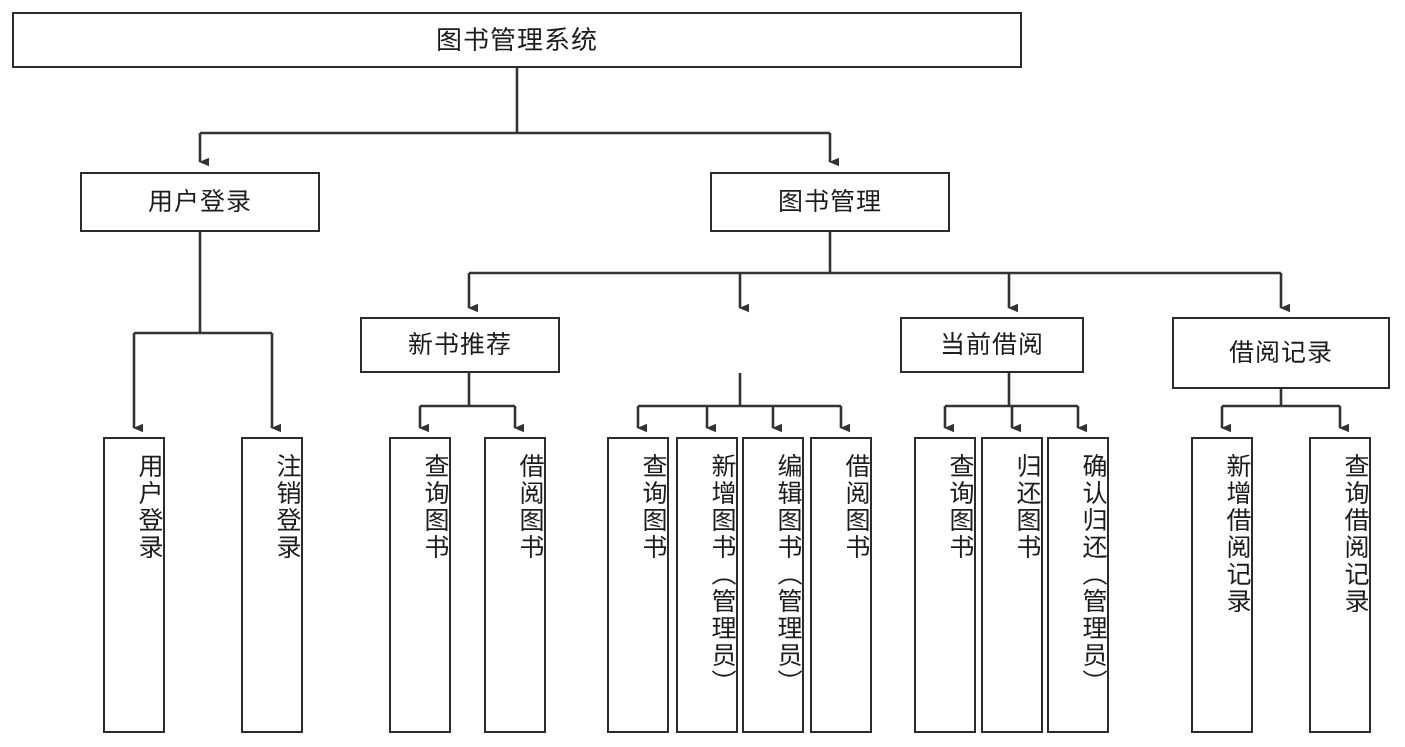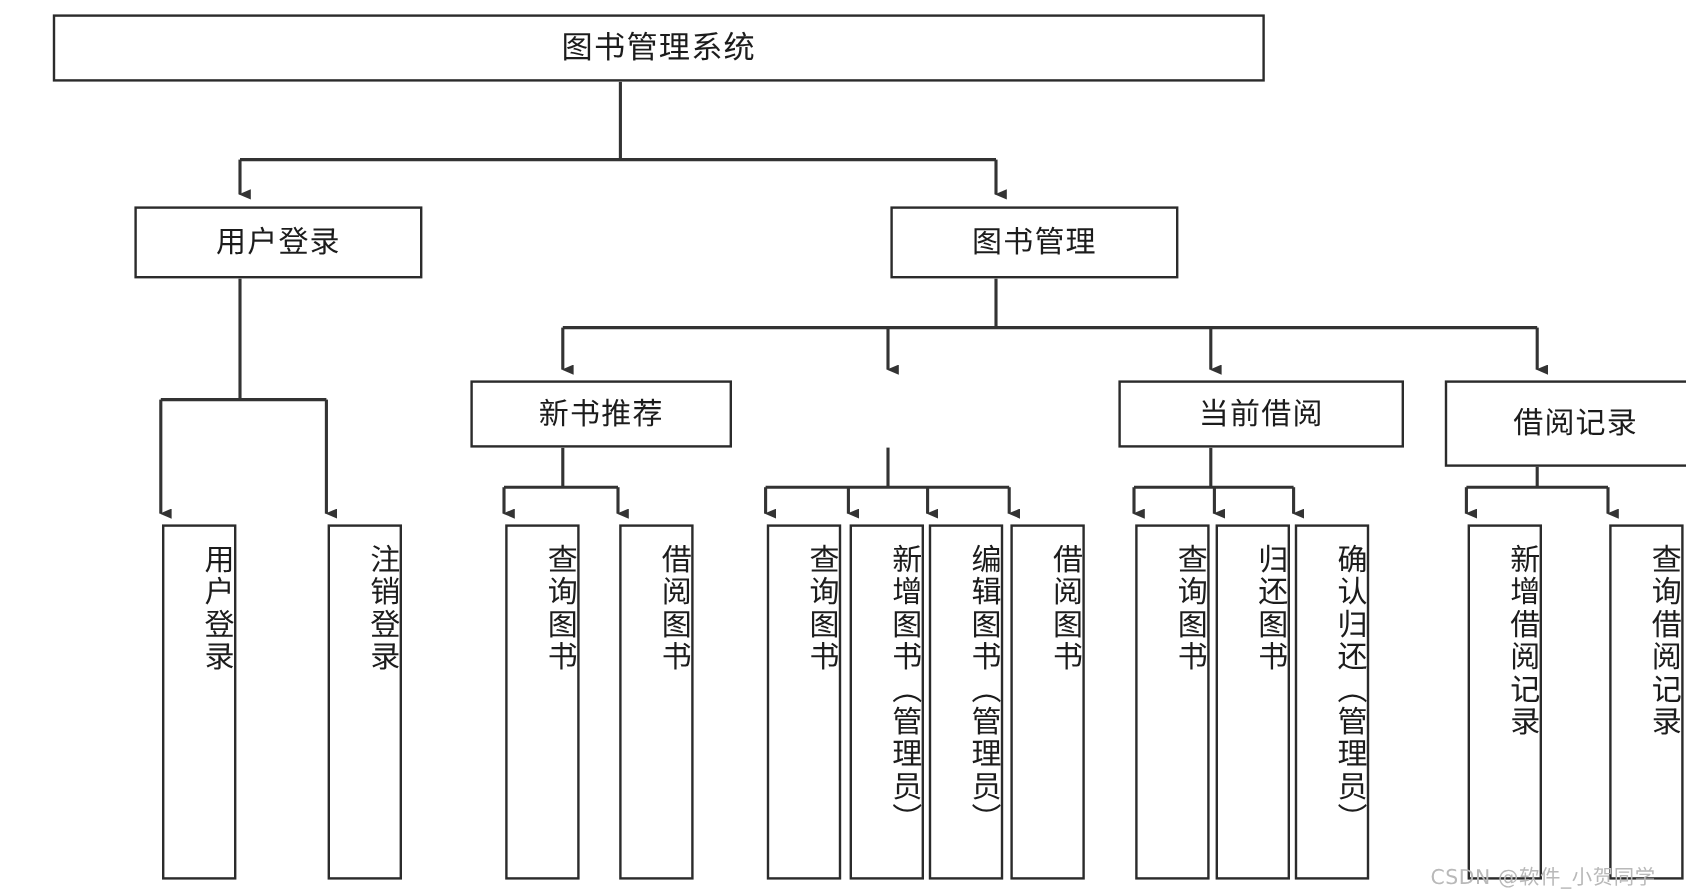--- a/index.html
+++ b/index.html
@@ -30,21 +30,20 @@
   .node {
     position: absolute;
     box-sizing: border-box;
     background: #ffffff;
     border: 2px solid #2b2b2b;
     display: flex;
     align-items: center;
     justify-content: center;
     text-align: center;
     color: #1c1c1c;
-    margin-left: 32px;
   }
   .node.horizontal {
     font-size: 25px;
     letter-spacing: 1px;
     line-height: 1.1;
   }
   .node.root-node {
     font-size: 26px;
   }
   .node.vertical {
@@ -130,24 +129,24 @@
     <span class="label">图书管理系统</span>
   </div>
 
   <div class="node horizontal" style="left:80px; top:172px; width:240px; height:60px;">
     <span class="label">用户登录</span>
   </div>
   <div class="node horizontal" style="left:710px; top:172px; width:240px; height:60px;">
     <span class="label">图书管理</span>
   </div>
 
-  <div class="node horizontal" style="left:360px; top:317px; width:218px; height:56px;">
+  <div class="node horizontal" style="left:360px; top:317px; width:200px; height:56px;">
     <span class="label">新书推荐</span>
   </div>
-  <div class="node horizontal" style="left:900px; top:317px; width:238px; height:56px;align-items:center;">
+  <div class="node horizontal" style="left:900px; top:317px; width:184px; height:56px;align-items:center;">
     <span class="label">当前借阅</span>
   </div>
   <div class="node horizontal" style="left:1172px; top:317px; width:218px; height:72px;">
     <span class="label">借阅记录</span>
   </div>
 
   <div class="node vertical" style="left:103px; top:437px; width:62px; height:296px;">
     <span class="label">用户登录</span>
   </div>
   <div class="node vertical" style="left:241px; top:437px; width:62px; height:296px;">
@@ -184,15 +183,14 @@
     <span class="label">确认归还（管理员）</span>
   </div>
 
   <div class="node vertical" style="left:1191px; top:437px; width:62px; height:296px;">
     <span class="label">新增借阅记录</span>
   </div>
   <div class="node vertical" style="left:1309px; top:437px; width:62px; height:296px;">
     <span class="label">查询借阅记录</span>
   </div>
 
-  <div class="watermark" style="left:1192px; top:717px;">CSDN @软件_小贺同学</div>
 
 </div>
 
 </body></html>

